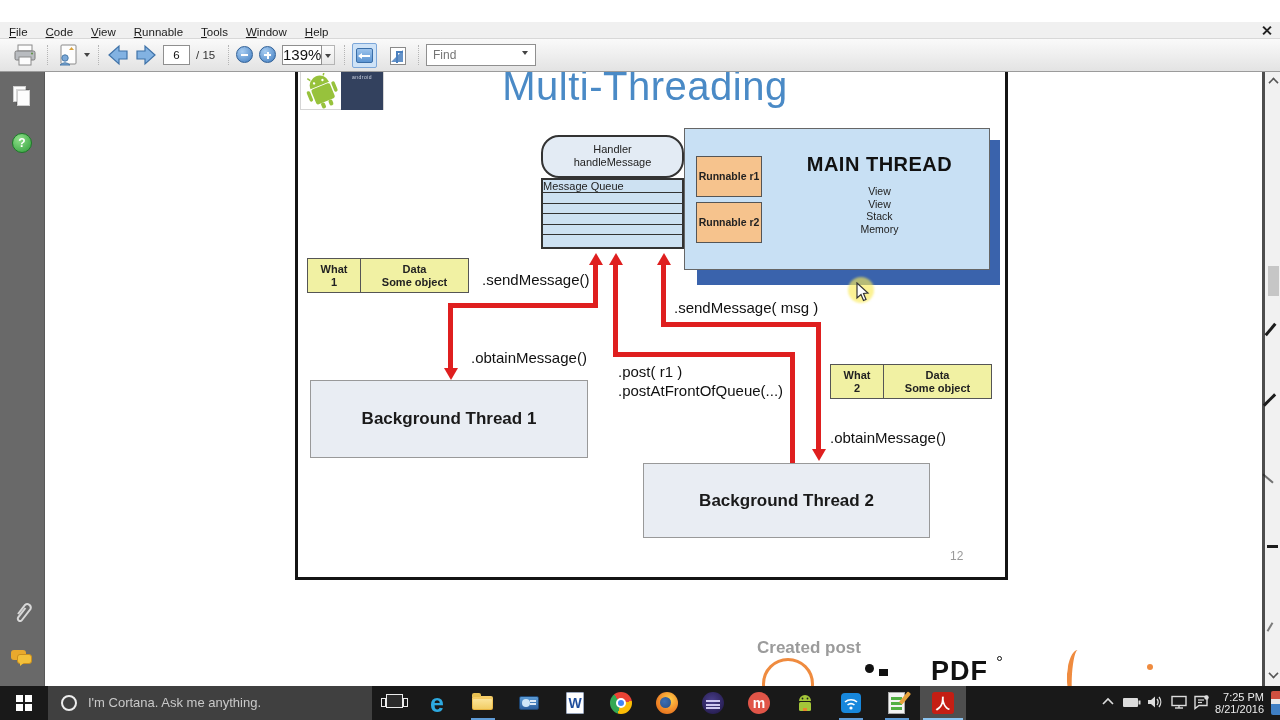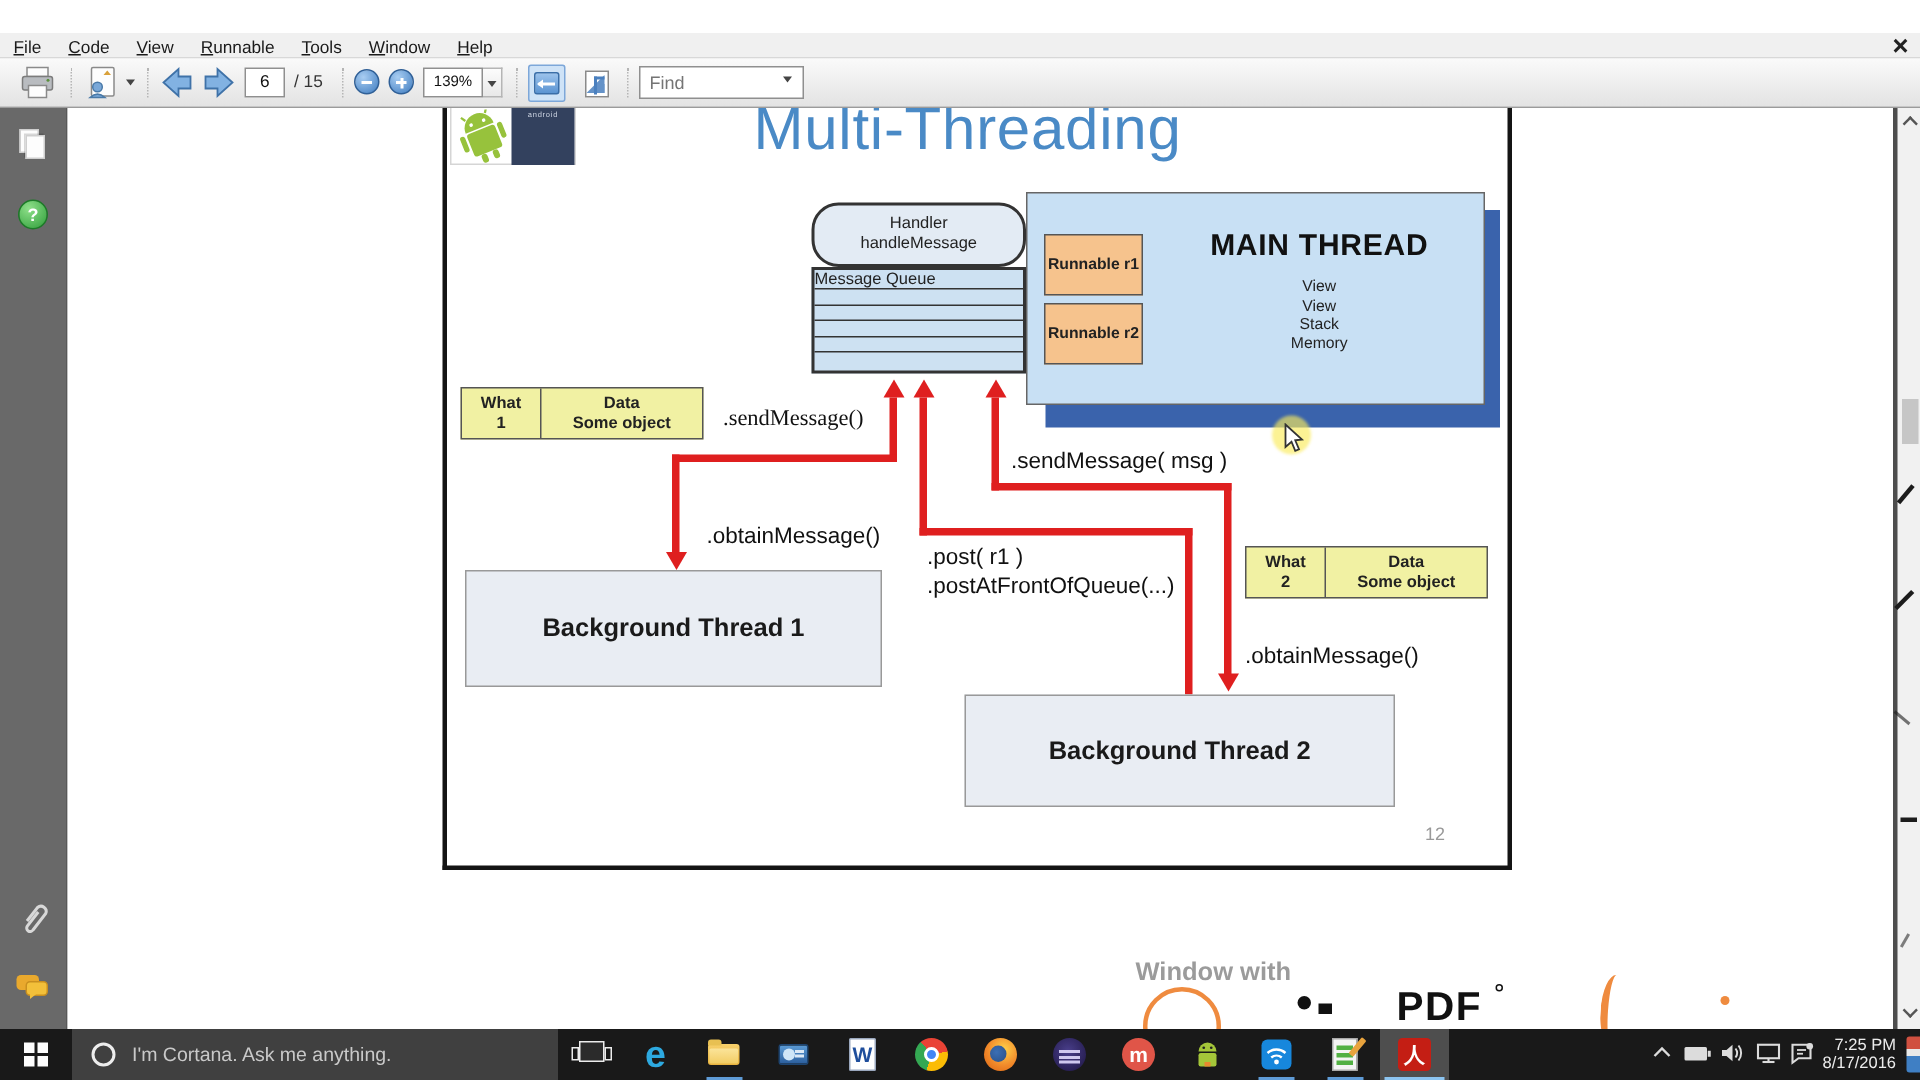--- a/index.html
+++ b/index.html
@@ -26,21 +26,21 @@
   .menu-close { position:absolute; right:8px; top:3px; width:11px; height:11px; }
   .menu-close::before, .menu-close::after { content:""; position:absolute; left:5px; top:0; width:2px; height:11px; background:#222; }
   .menu-close::before { transform:rotate(45deg);} .menu-close::after { transform:rotate(-45deg);}
 
   
   .toolbar { position:absolute; left:0; top:39px; width:1280px; height:33px; background:linear-gradient(#fafafa,#e3e3e3); border-bottom:1px solid #9b9b9b; }
   .tsep { position:absolute; top:6px; width:1px; height:20px; border-left:1px dotted #b5b5b5; }
   .tbtn { position:absolute; top:3px; height:27px; }
   .pagebox { position:absolute; left:163px; top:6px; width:27px; height:20px; border:1px solid #8f8f8f; background:#fff; font-size:11.5px; text-align:center; color:#111; }
   .pagetotal { position:absolute; left:196px; top:10px; font-size:11.5px; color:#333; }
-  .zbox { position:absolute; left:282px; top:6px; width:40px; height:20px; border:1px solid #8f8f8f; background:#fff; font-size:10px; color:#111; text-align:center; line-height:18px; }
+  .zbox { position:absolute; left:282px; top:6px; width:40px; height:20px; border:1px solid #8f8f8f; background:#fff; font-size:15px; color:#111; text-align:center; line-height:18px; }
   .zcaret { position:absolute; left:322px; top:6px; width:13px; height:20px; border:1px solid #b5b5b5; border-left:none; background:linear-gradient(#fcfcfc,#e8e8e8); }
   .caret-down { position:absolute; left:3px; top:8px; width:0; height:0; border-left:3.5px solid transparent; border-right:3.5px solid transparent; border-top:4px solid #444; }
   .zoomcircle { position:absolute; top:7px; width:17px; height:17px; border-radius:50%; background:radial-gradient(circle at 35% 30%, #a8cdf2, #3f7cc0); border:1px solid #2f5f96; }
   .zoomcircle i { position:absolute; left:4px; top:7.2px; width:7px; height:2px; background:#fff; }
   .zoomcircle.plus i::after { content:""; position:absolute; left:2.5px; top:-2.5px; width:2px; height:7px; background:#fff; }
   .fitbtn { position:absolute; top:4px; width:25px; height:25px; border:1px solid transparent; border-radius:2px; }
   .fitbtn.active { background:#cfe3f7; border-color:#7da7d9; }
   .fitw-ic { position:absolute; left:3px; top:4px; width:17px; height:15px; background:linear-gradient(#9cc3ec,#5b94d2); border:1px solid #3a6ea8; border-radius:2px; }
   .fitw-ic::before { content:""; position:absolute; left:2px; top:5.5px; width:11px; height:2px; background:#fff; }
   .fitw-ic::after { content:""; position:absolute; left:1px; top:3.5px; width:0; height:0; border-top:3px solid transparent; border-bottom:3px solid transparent; border-right:4px solid #fff; }
@@ -317,21 +317,21 @@
         <div class="c1">
             <div>What</div>
             <div>2</div>
           </div>
         <div class="c2">
             <div>Data</div>
             <div>Some object</div>
           </div>
       </div>
 
-      <div class="dlabel" style="left:437px; top:199px;font-family:Liberation Serif, serif;">.sendMessage()</div>
+      <div class="dlabel" style="left:437px; top:199px;">.sendMessage()</div>
       <div class="dlabel" style="left:629px; top:227px;">.sendMessage( msg )</div>
       <div class="dlabel" style="left:426px; top:277px;">.obtainMessage()</div>
       <div class="dlabel" style="left:573px; top:291px;">.post( r1 )</div>
       <div class="dlabel" style="left:573px; top:310px;">.postAtFrontOfQueue(...)</div>
       <div class="dlabel" style="left:785px; top:357px;">.obtainMessage()</div>
 
       <div class="rl" style="left:548px; top:193px; width:5px; height:40px;"></div>
       <div class="rah up" style="left:544px; top:181px;"></div>
       <div class="rl" style="left:568px; top:193px; width:5px; height:92px;"></div>
       <div class="rah up" style="left:564px; top:181px;"></div>
@@ -344,21 +344,21 @@
       <div class="rl" style="left:771px; top:250px; width:5px; height:129px;"></div>
       <div class="rah down" style="left:767px; top:377px;"></div>
       <div class="rl" style="left:568px; top:280px; width:182px; height:5px;"></div>
       <div class="rl" style="left:745px; top:280px; width:5px; height:111px;"></div>
 
       <div class="bgthread bg1">Background Thread 1</div>
       <div class="bgthread bg2">Background Thread 2</div>
 
       <div class="pageno">12</div>
 
-      <div class="created">Window with</div>
+      <div class="created">Created post</div>
       <div class="logo-circle"></div>
       <div class="logo-dot1"></div>
       <div class="logo-dot2"></div>
       <div class="logo-pdf">PDF</div>
       <div class="logo-deg"></div>
       <div class="logo-paren"></div>
       <div class="logo-odot"></div>
 
       <div class="cursor-glow"></div>
       <svg style="position:absolute; left:810px; top:210px;" width="15" height="21">
@@ -507,18 +507,18 @@
     <div class="tray-ic" style="left:1192px;">
       <svg width="20" height="16">
         <path d="M3 2.5 h12 v9 h-8 l-4 3 Z" fill="none" stroke="#dcdcdc" stroke-width="1.4"></path>
         <line x1="6" y1="6" x2="12" y2="6" stroke="#dcdcdc" stroke-width="1.2"></line>
           <line x1="6" y1="8.5" x2="10" y2="8.5" stroke="#dcdcdc" stroke-width="1.2"></line>
         <circle cx="14.5" cy="3.5" r="2.2" fill="#dcdcdc"></circle>
       </svg>
     </div>
     <div class="clock">
       <div>7:25 PM</div>
-      <div>8/17/2016</div>
+      <div>8/21/2016</div>
     </div>
     <div class="sliver"></div>
   </div>
 
 </div>
 
 </body></html>

